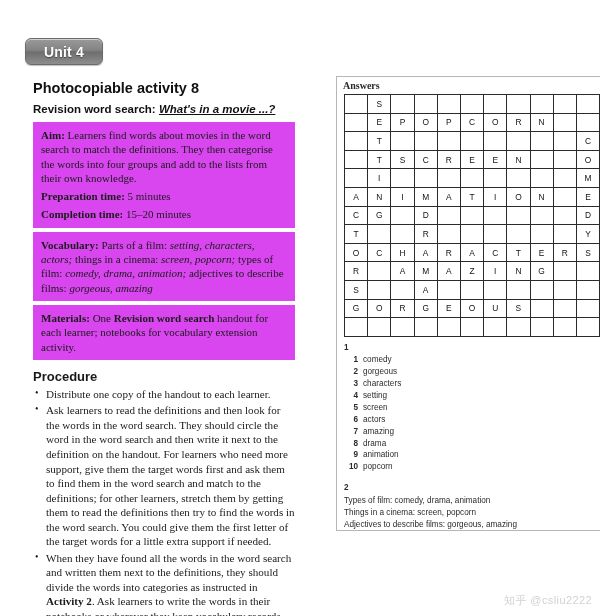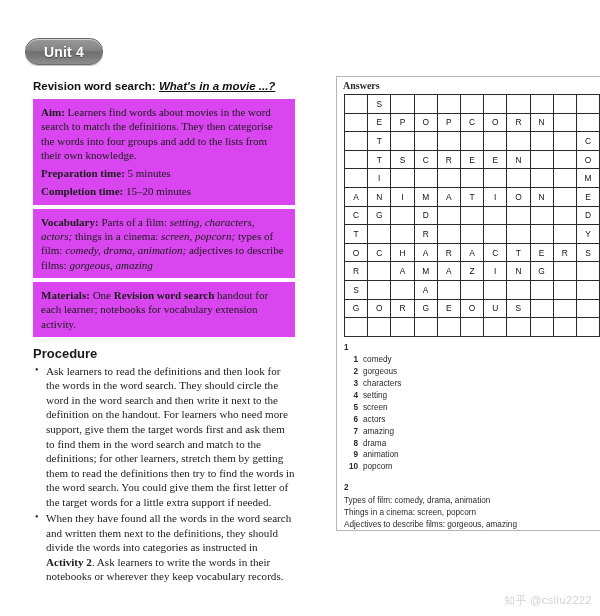--- a/index.html
+++ b/index.html
@@ -16,21 +16,21 @@
     color: #1a1a1a;
   }
 
   
   #unit-badge {
     position: absolute;
     left: 25px;
     top: 38px;
     width: 76px;
     height: 25px;
-    border-radius: 13px;
+    border-radius: 6px;
     background: linear-gradient(to bottom, #9a9a9a 0%, #838383 45%, #6e6e6e 52%, #8d8d8d 100%);
     box-shadow: inset 0 1px 0 rgba(255,255,255,0.55), 0 1px 1px rgba(0,0,0,0.25);
     border: 1px solid #6a6a6a;
     display: flex;
     align-items: center;
     justify-content: center;
   }
   #unit-badge span {
     color: #ffffff;
     font-family: "Liberation Sans", sans-serif;
@@ -195,39 +195,41 @@
 </style>
 </head>
 <body>
 
 <div id="unit-badge">
   <span>Unit 4</span>
 </div>
 
 <div id="left-col">
 
+  <h1 id="activity-title">Photocopiable activity 8</h1>
 
   <h2 id="activity-subtitle"><span>Revision word search: </span><span class="it">What's in a movie ...?</span></h2>
 
   <div class="info-box">
     <p><b>Aim:</b><span> Learners find words about movies in the word search to match the definitions. They then categorise the words into four groups and add to the lists from their own knowledge.</span></p>
     <p><b>Preparation time:</b><span> 5 minutes</span></p>
     <p><b>Completion time:</b><span> 15–20 minutes</span></p>
   </div>
 
   <div class="info-box">
     <p><b>Vocabulary:</b><span> Parts of a film: </span><i>setting, characters, actors;</i><span> things in a cinema: </span><i>screen, popcorn;</i><span> types of film: </span><i>comedy, drama, animation;</i><span> adjectives to describe films: </span><i>gorgeous, amazing</i></p>
   </div>
 
   <div class="info-box">
     <p><b>Materials:</b><span> One </span><b>Revision word search</b><span> handout for each learner; notebooks for vocabulary extension activity.</span></p>
   </div>
 
   <h3 id="procedure-head">Procedure</h3>
   <ul class="proc" id="procedure-list">
+      <li><span>Distribute one copy of the handout to each learner.</span></li>
       <li><span>Ask learners to read the definitions and then look for the words in the word search. They should circle the word in the word search and then write it next to the definition on the handout. For learners who need more support, give them the target words first and ask them to find them in the word search and match to the definitions; for other learners, stretch them by getting them to read the definitions then try to find the words in the word search. You could give them the first letter of the target words for a little extra support if needed.</span></li>
       <li><span>When they have found all the words in the word search and written them next to the definitions, they should divide the words into categories as instructed in </span><b>Activity 2</b><span>. Ask learners to write the words in their notebooks or wherever they keep vocabulary records.</span></li>
     </ul>
 </div>
 
 <div id="answers-panel">
   <div id="answers-label">Answers</div>
 
   <div id="grid-wrap">
     <table id="wordsearch">

